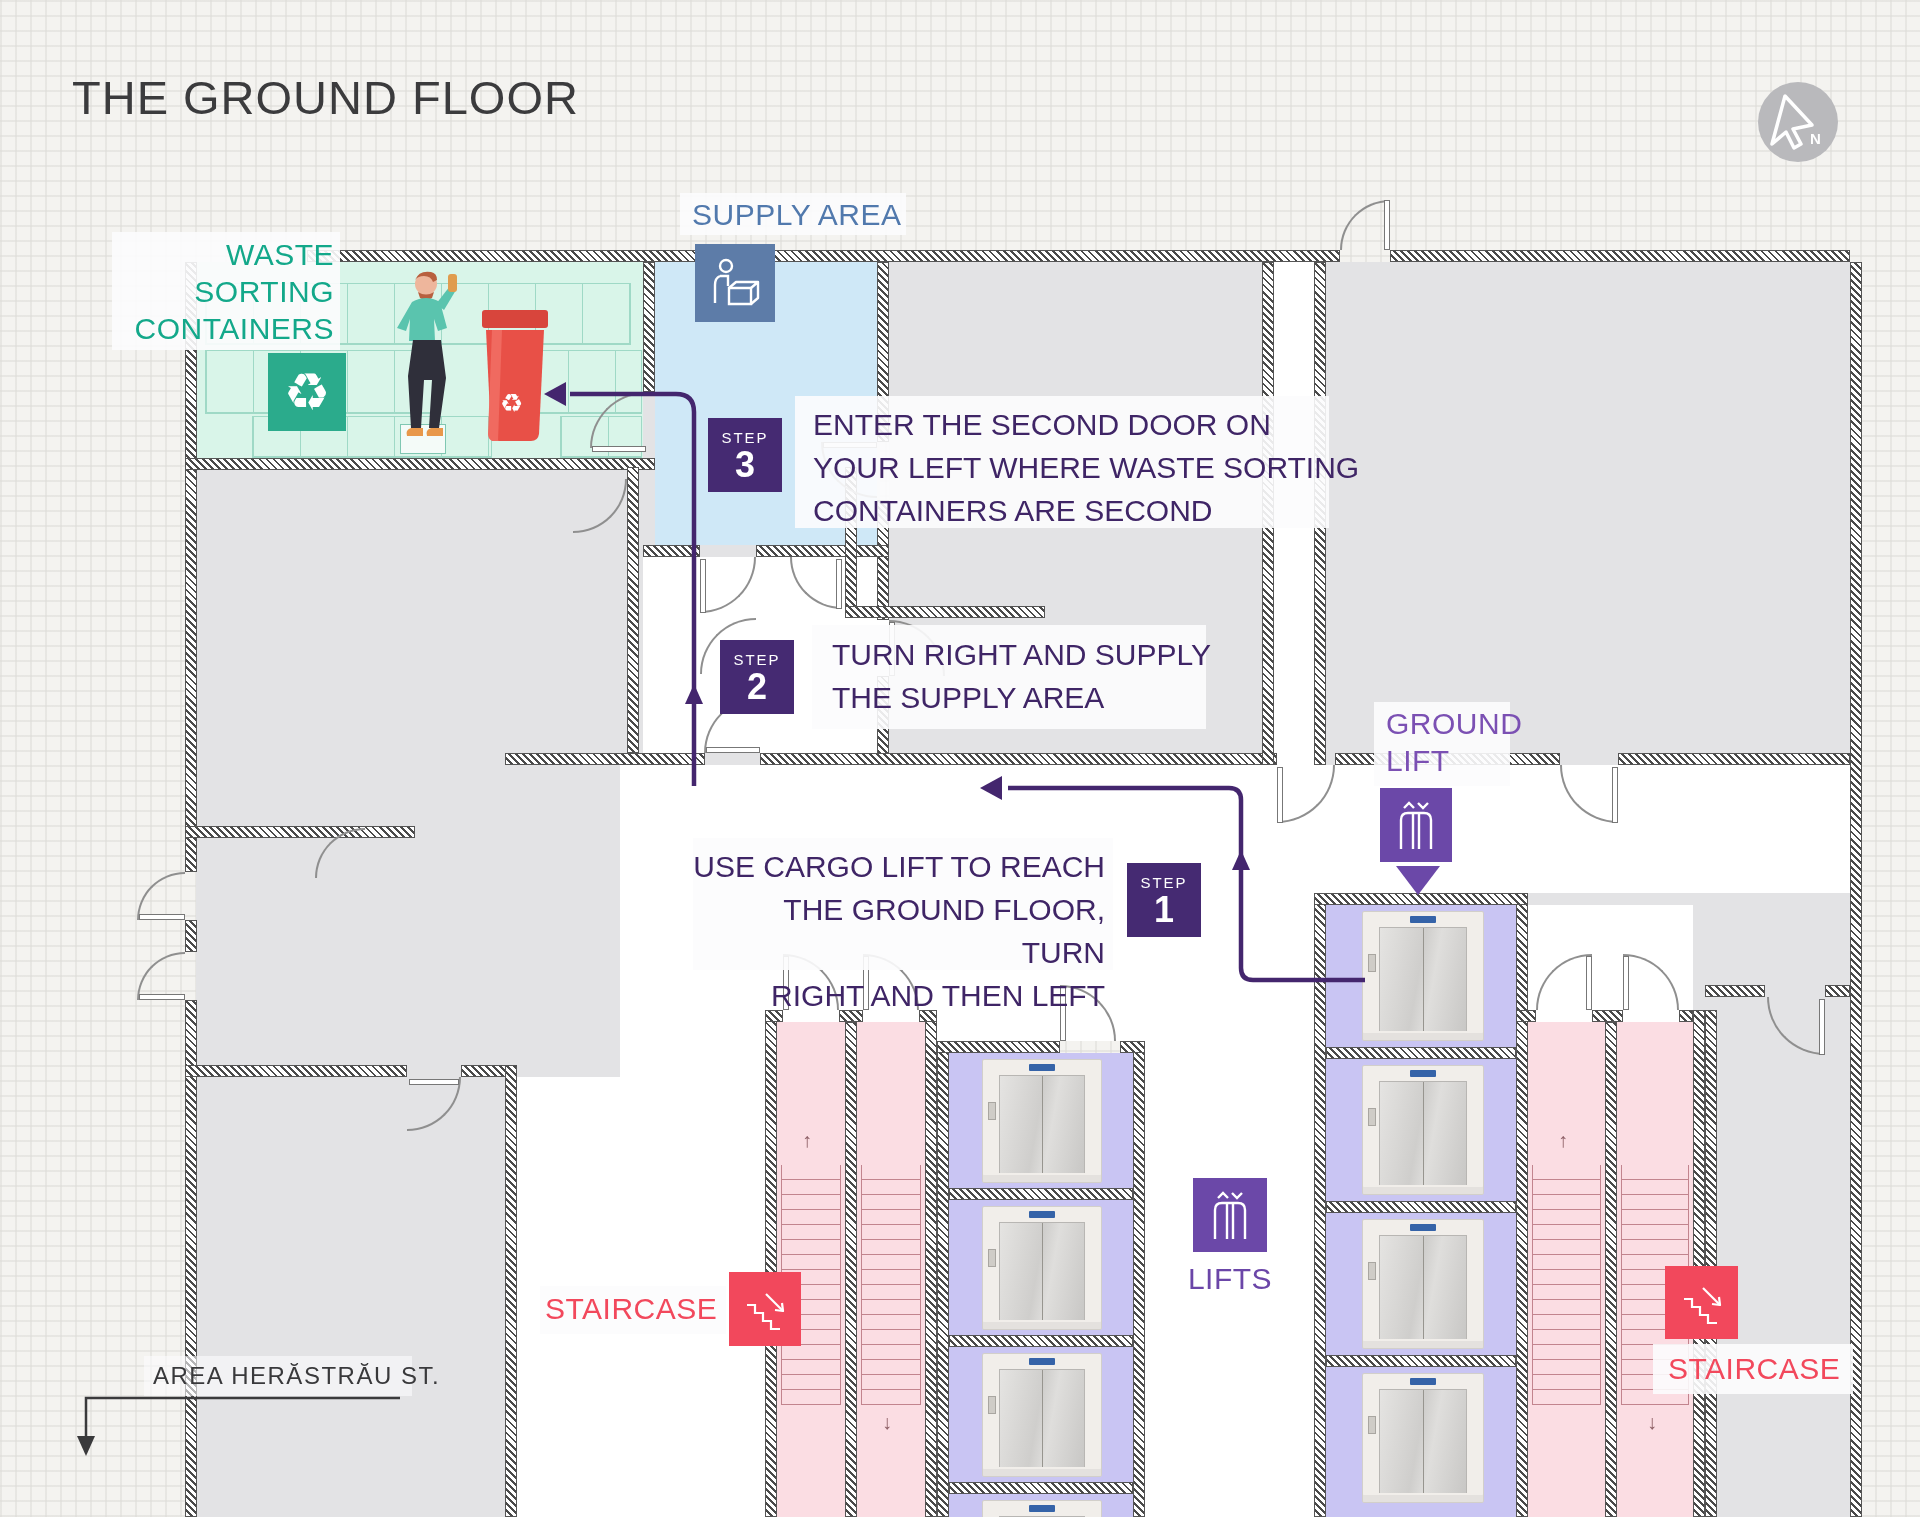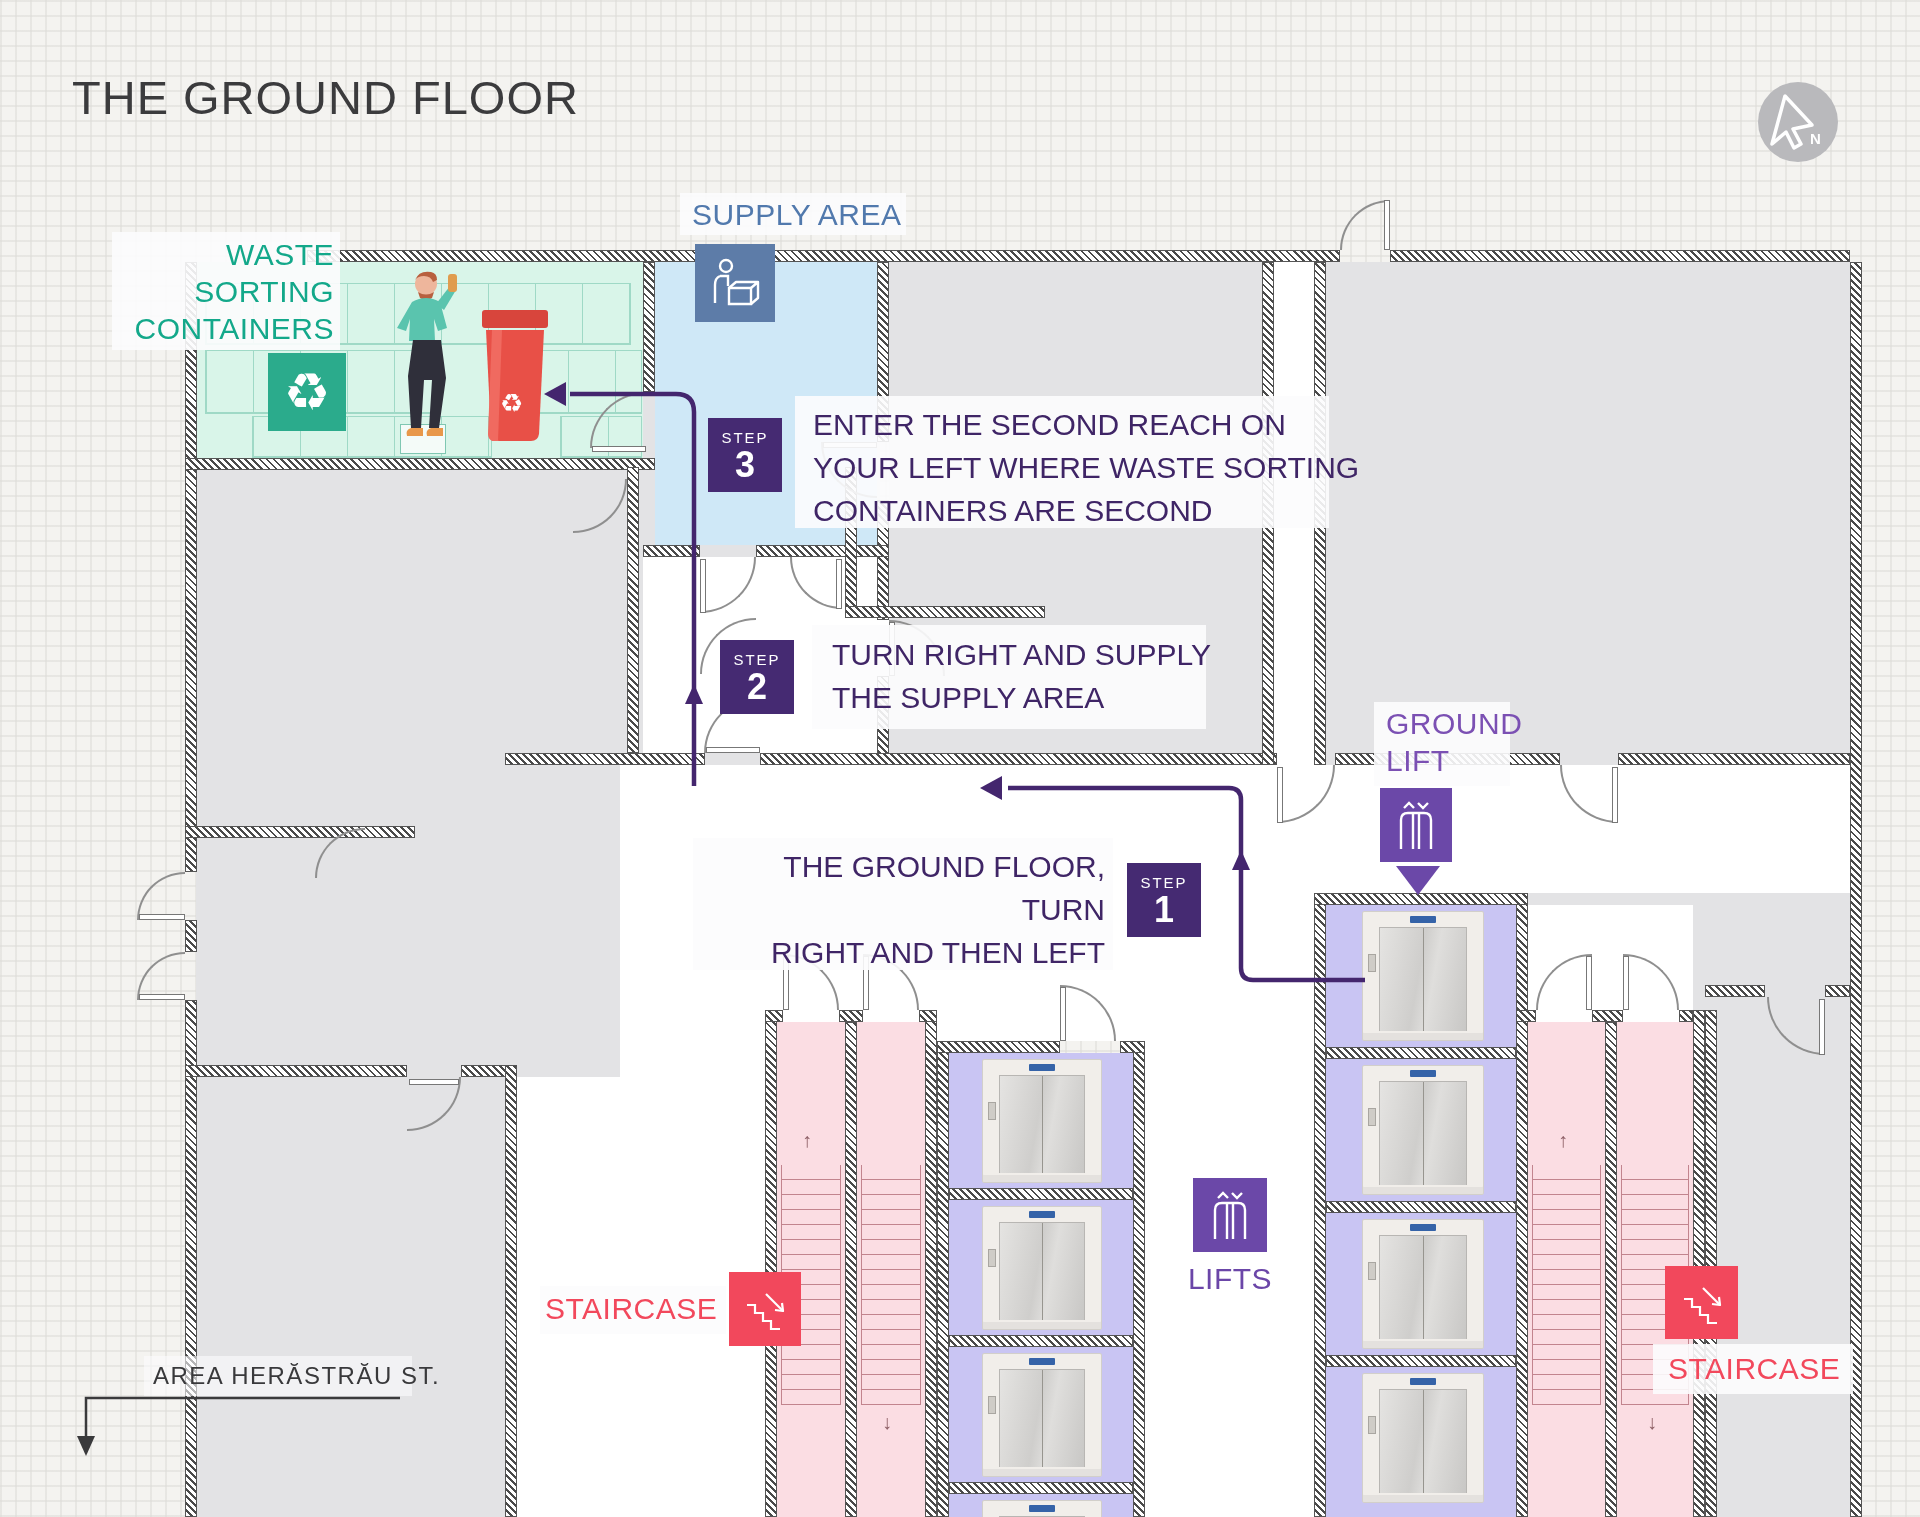--- a/index.html
+++ b/index.html
@@ -258,41 +258,42 @@
       <path d="M22 32 l7 -6 h22 l-7 6 M51 26 v16 l-7 6" fill="none" stroke="#fff" stroke-width="2.4" stroke-linejoin="round"></path>
     </svg>
   </div>
 
   <div class="backdrop" style="left:795px;top:396px;width:534px;height:132px;"></div>
   <div class="badge" style="left:708px;top:418px;">
     <span class="w">STEP</span>
     <span class="n">3</span>
   </div>
   <div class="steptext" style="left:813px;top:403px;">
-    <span>ENTER THE SECOND REACH ON</span>
+    <span>ENTER THE SECOND DOOR ON</span>
     <span>YOUR LEFT WHERE WASTE SORTING</span>
     <span>CONTAINERS ARE SECOND</span>
   </div>
 
   <div class="backdrop" style="left:812px;top:625px;width:394px;height:104px;"></div>
   <div class="badge" style="left:720px;top:640px;">
     <span class="w">STEP</span>
     <span class="n">2</span>
   </div>
   <div class="steptext" style="left:832px;top:633px;">
     <span>TURN RIGHT AND SUPPLY</span>
     <span>THE SUPPLY AREA</span>
   </div>
 
   <div class="backdrop" style="left:693px;top:838px;width:420px;height:132px;"></div>
   <div class="badge" style="left:1127px;top:863px;">
     <span class="w">STEP</span>
     <span class="n">1</span>
   </div>
   <div class="steptext" style="left:693px;top:845px;width:412px;text-align:right;">
+    <span>USE CARGO LIFT TO REACH</span>
     <span>THE GROUND FLOOR, TURN</span>
     <span>RIGHT AND THEN LEFT</span>
   </div>
 
   <div class="backdrop" style="left:1374px;top:702px;width:136px;height:84px;"></div>
   <div class="lbl area-label" style="left:1386px;top:705px;color:#7b50b3;">
     <span>GROUND</span>
     <span>LIFT</span>
   </div>
   <div class="iconsq" style="left:1380px;top:788px;width:72px;height:74px;background:#6b48a8;">

